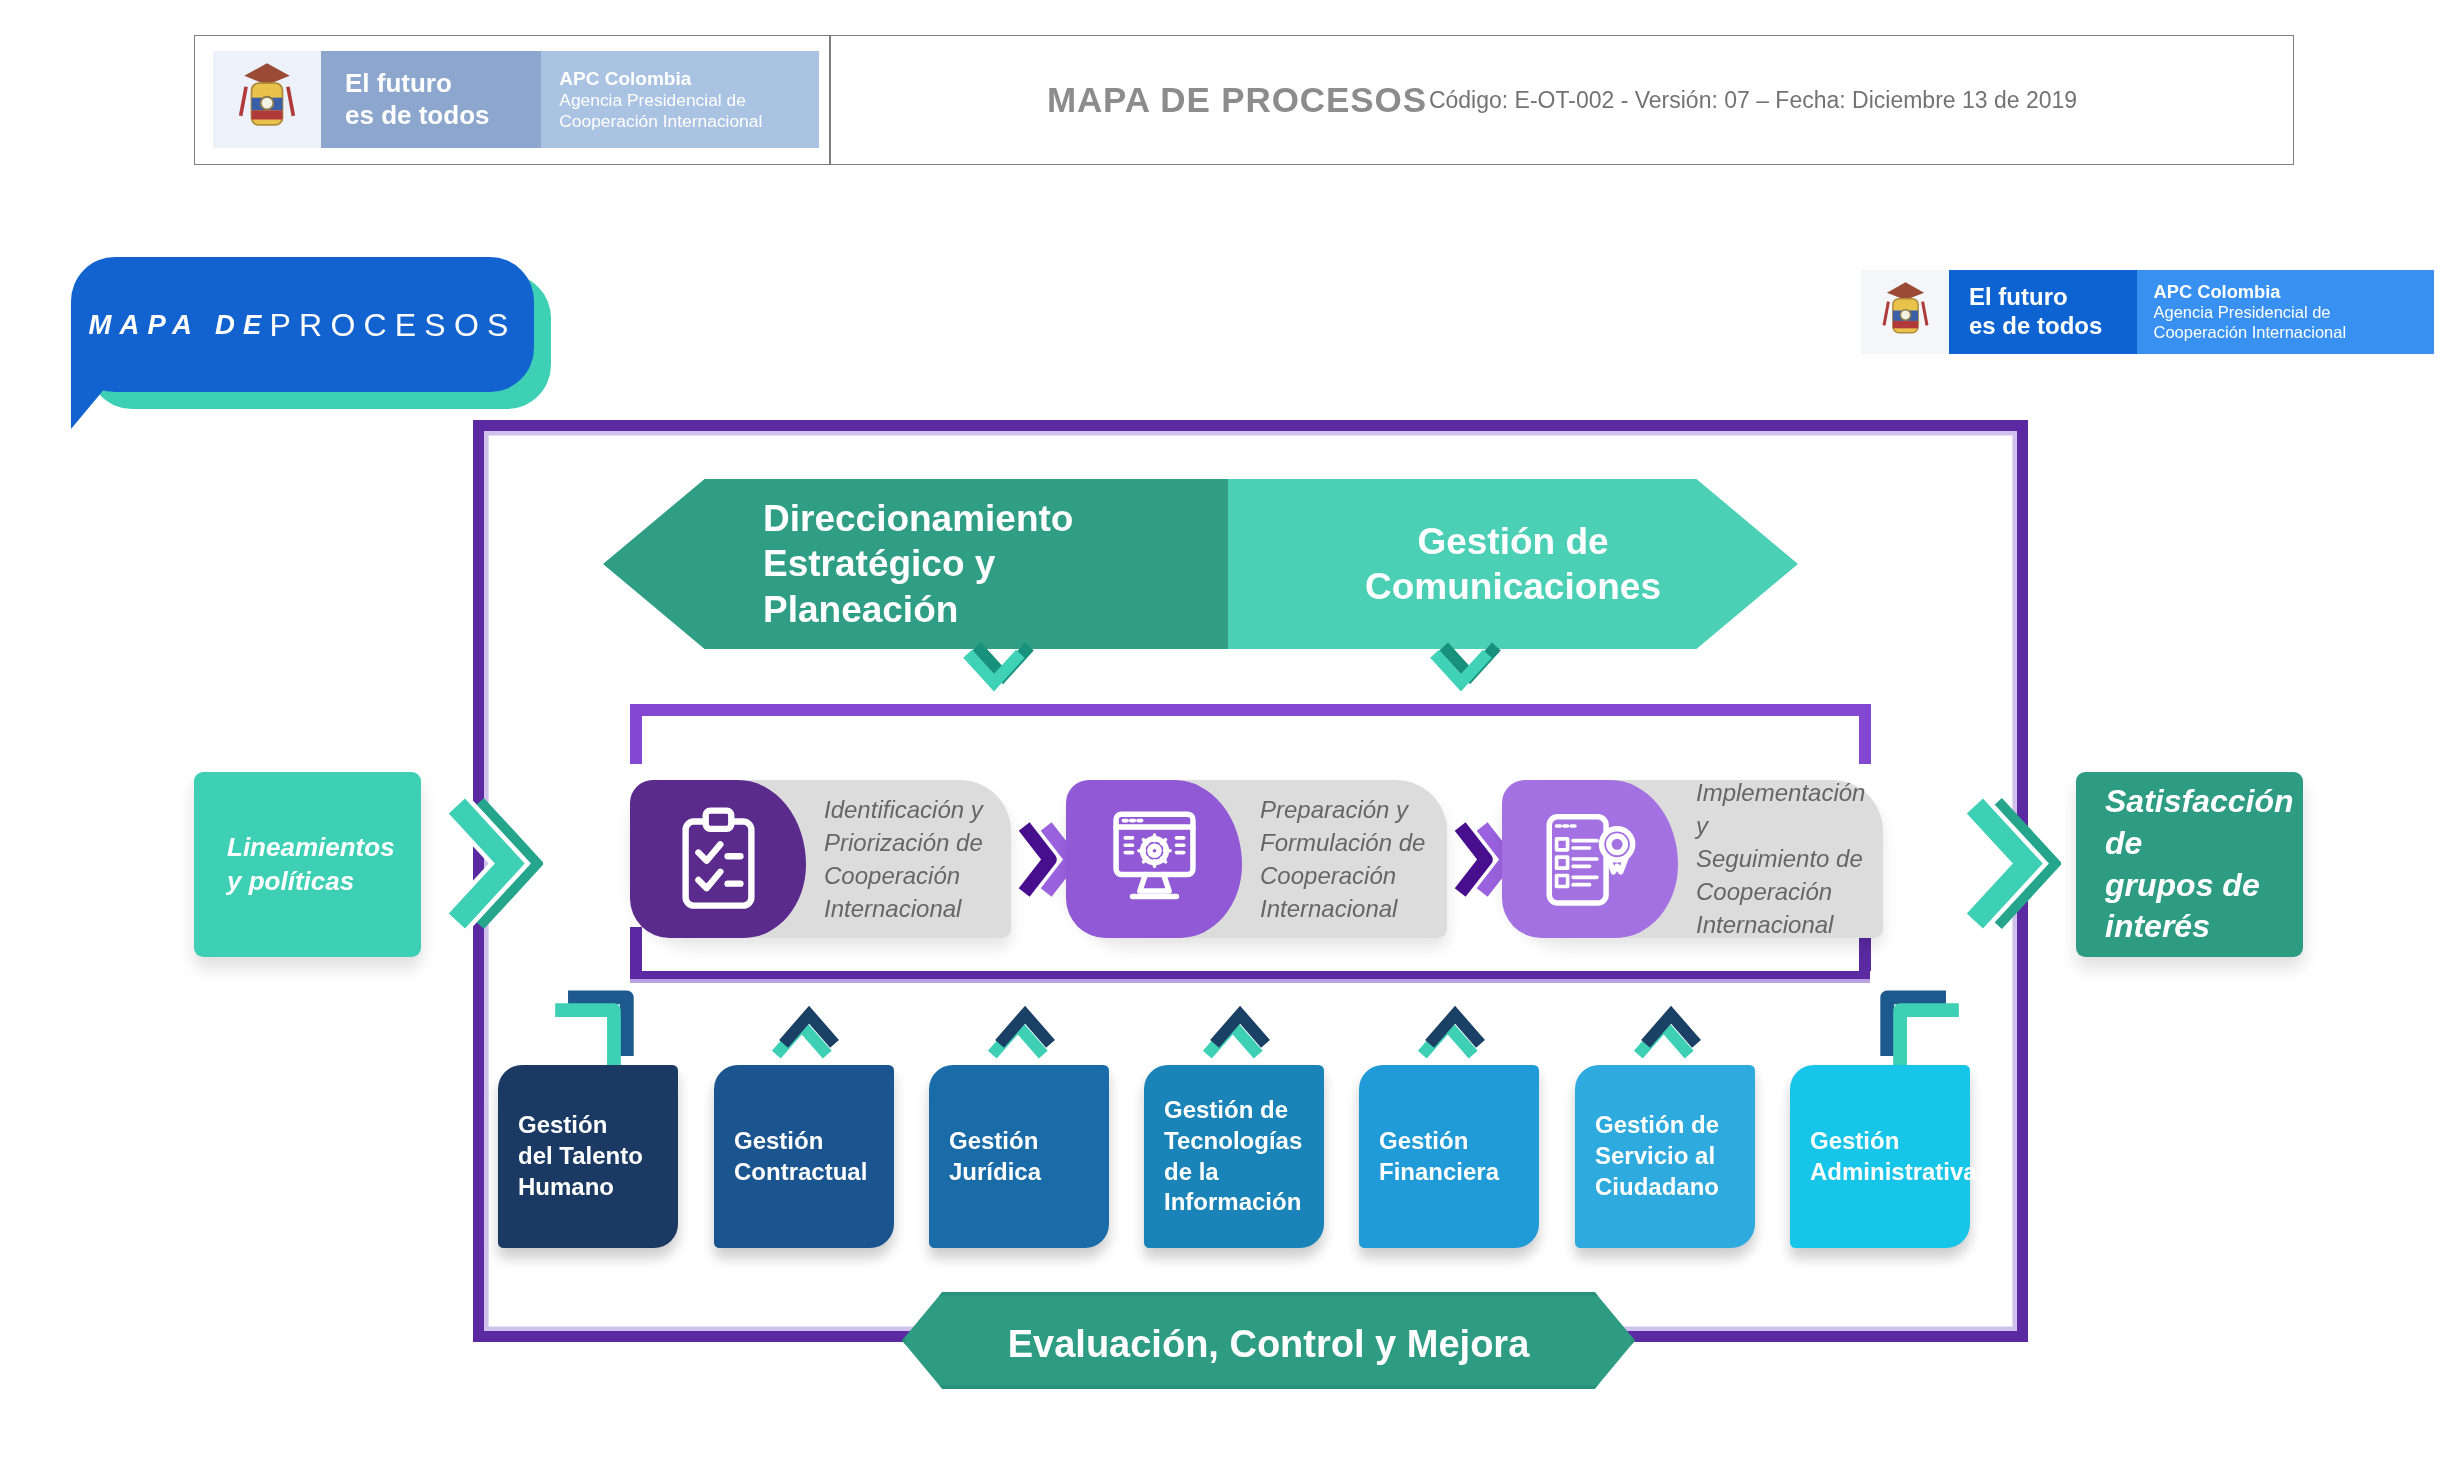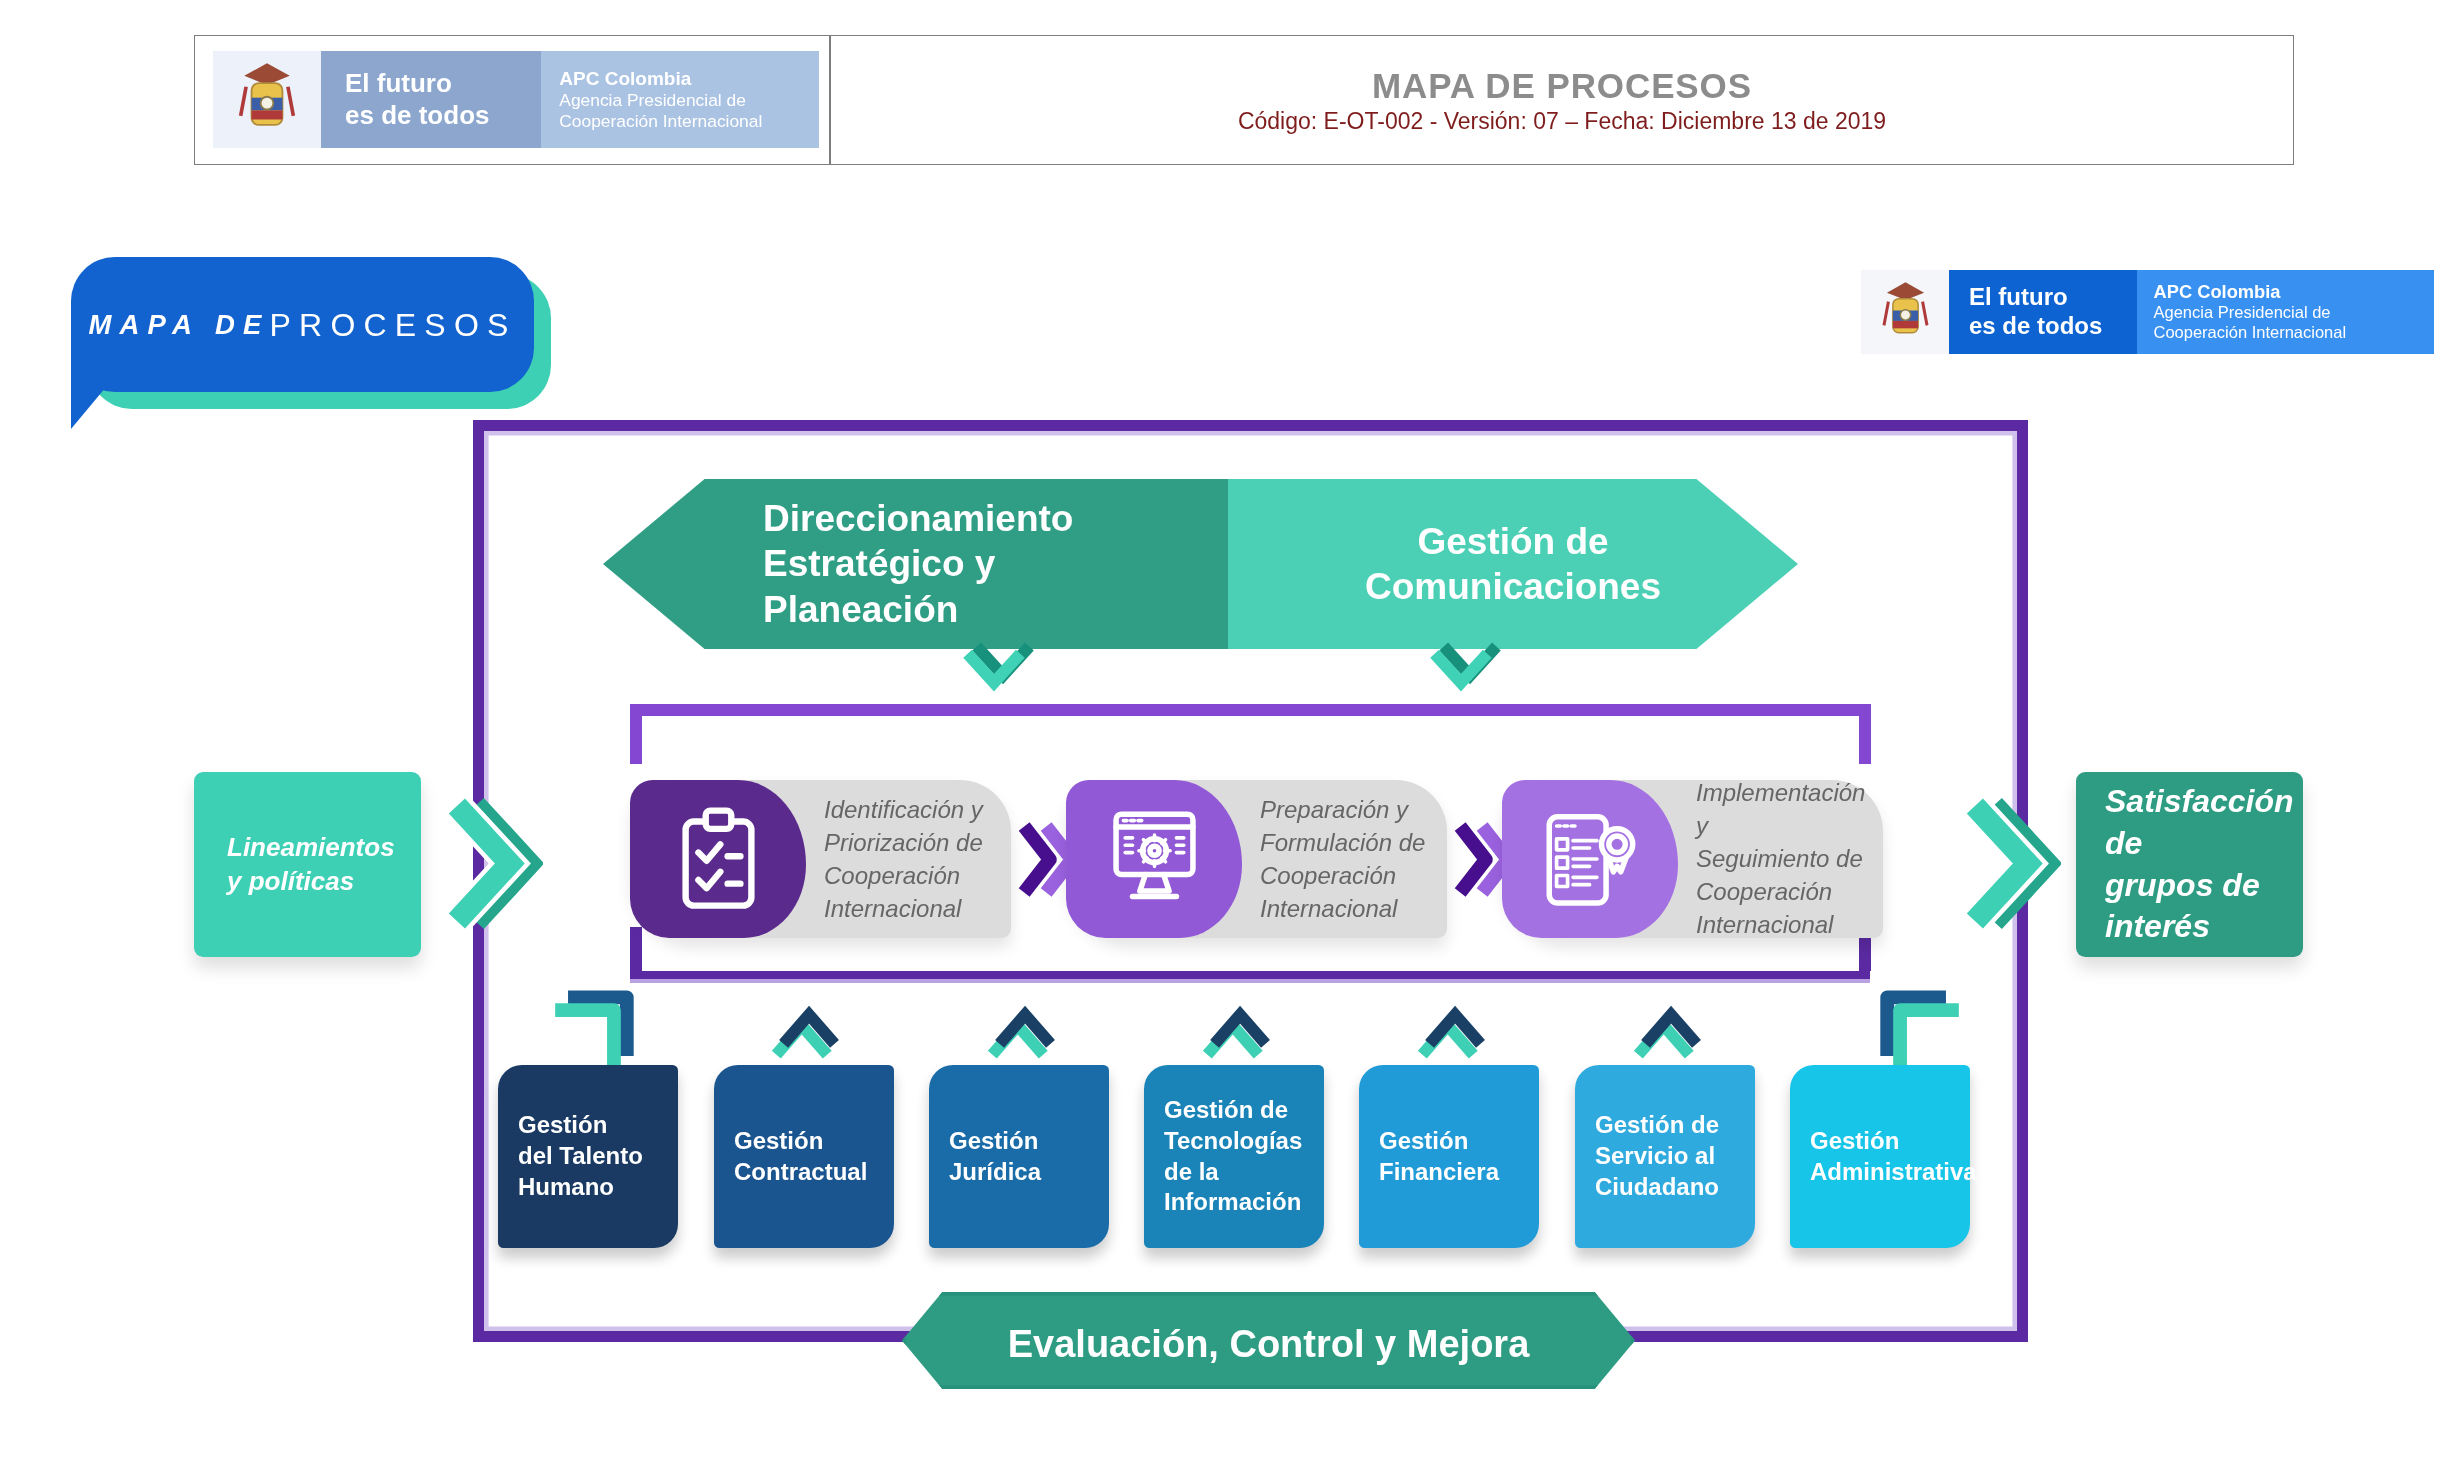--- a/index.html
+++ b/index.html
@@ -5,23 +5,23 @@
   * { margin:0; padding:0; box-sizing:border-box; }
   body { background:#ffffff; font-family:"Liberation Sans", sans-serif; }
   #canvas { position:relative; width:2462px; height:1482px; background:#fff; overflow:hidden; }
   .pre { white-space:pre-line; }
 
   
   .doc-header { position:absolute; left:194px; top:35px; width:2100px; height:130px;
     border:1.8px solid #7d7d7d; background:#fff; }
   .doc-header .vdiv { position:absolute; left:634px; top:0; bottom:0; width:1.8px; background:#7d7d7d; }
   .doc-title-wrap { position:absolute; left:636px; right:0; top:0; bottom:0;
-    display:flex; flex-direction:column; align-items:center; justify-content:center; gap:2px; }
+    display:flex; flex-direction:row; align-items:center; justify-content:center; gap:2px; }
   .doc-title { font-size:35px; font-weight:bold; color:#8c8c8c; letter-spacing:0.9px; }
-  .doc-meta { font-size:23px; color:#7f1d1d; }
+  .doc-meta { font-size:23px; color:#737373; }
 
   
   .brand { position:absolute; display:flex; overflow:hidden; }
   .brand .cell { display:flex; flex-direction:column; justify-content:center; }
   .brand-small { left:213px; top:51px; height:97px; }
   .brand-small .crest-cell { width:108px; background:#edf1f9; align-items:center; }
   .brand-small .mid-cell { width:220px; background:#8ca6cd; padding-left:24px; color:#fff;
     font-size:26px; font-weight:600; line-height:1.2; }
   .brand-small .right-cell { width:278px; background:#abc3e3; padding-left:18.3px; color:#fff; }
   .brand-small .org-name { font-size:19px; font-weight:bold; }

